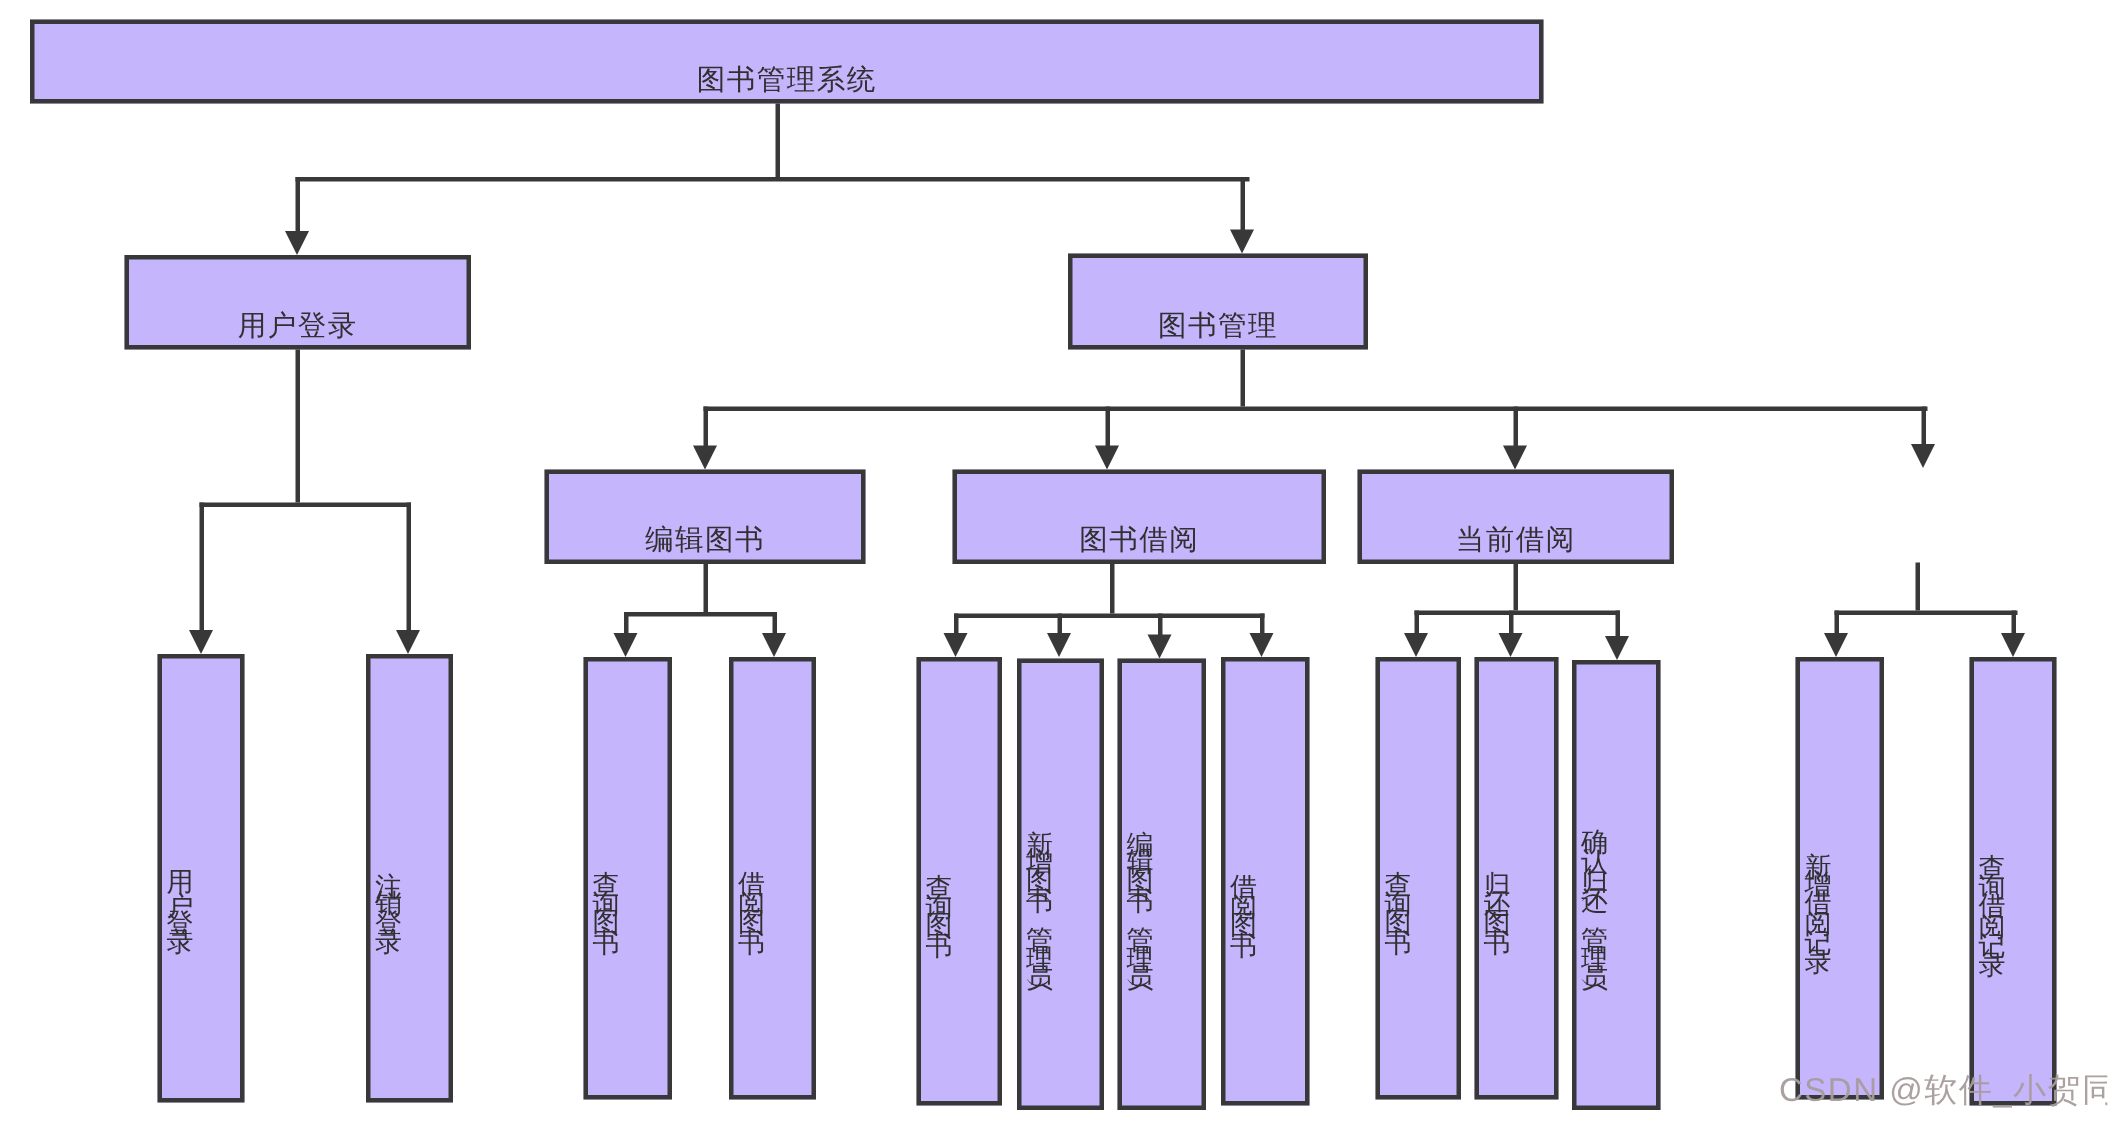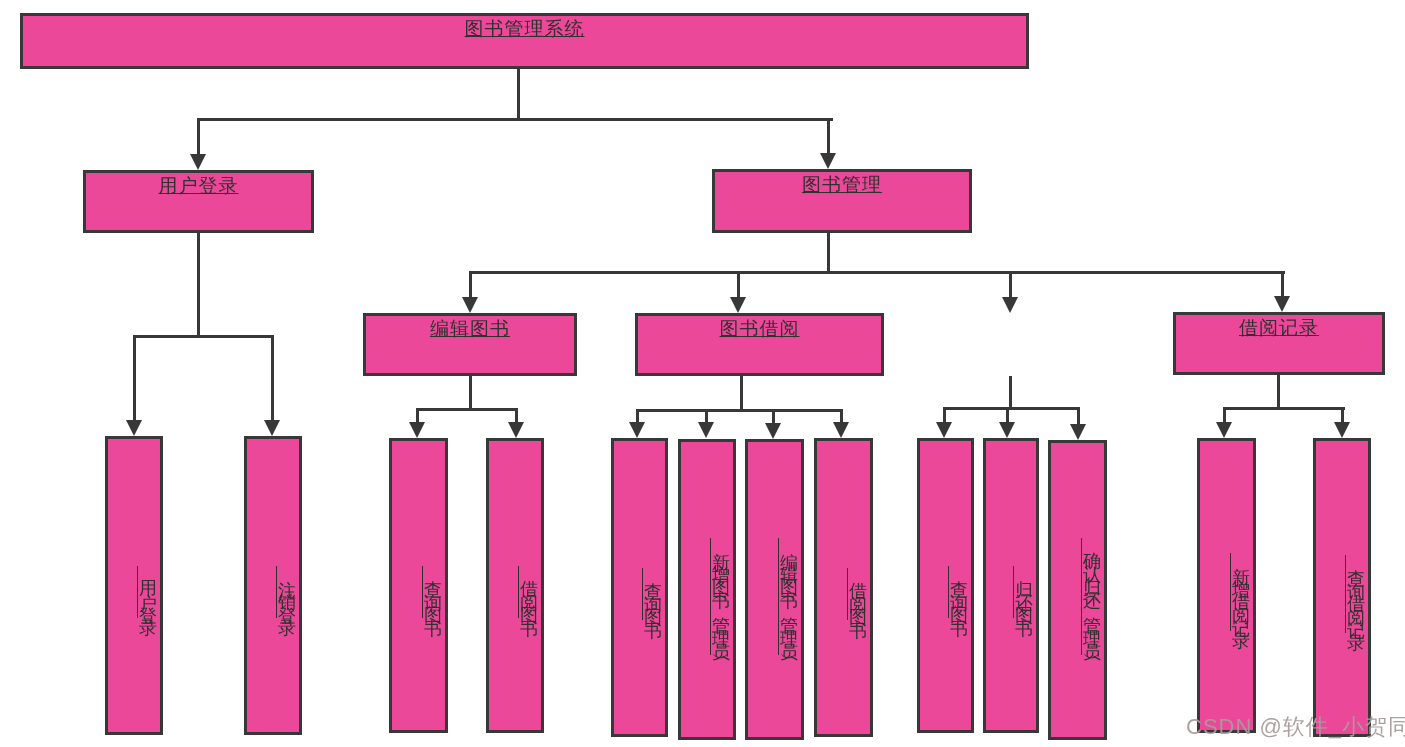--- a/index.html
+++ b/index.html
@@ -2,23 +2,23 @@
 <html><head>
 <meta charset="utf-8">
 <style>
   html,body { margin:0; padding:0; background:#ffffff; }
   .stage {
     position:relative; width:1405px; height:747px; background:#ffffff;
     font-family:"Liberation Sans","DejaVu Sans",sans-serif; overflow:hidden;
   }
   .box {
     position:absolute; box-sizing:border-box;
-    border:3px solid #383838; background:#ec4899;
-    display:flex; align-items:flex-start; justify-content:center;
-    font-size:19px; color:#303030; letter-spacing:1px; white-space:nowrap;text-decoration:underline;
+    border:3px solid #383838; background:#c4b5fd;
+    display:flex; align-items:flex-end; justify-content:center;
+    font-size:19px; color:#303030; letter-spacing:1px; white-space:nowrap;
   }
   .vbox {
     writing-mode:vertical-rl; text-orientation:mixed;
     font-size:18px; letter-spacing:13px; padding-top:13px;
     white-space:normal;
   }
   .line { position:absolute; background:#383838; }
   .arrow {
     position:absolute; width:0; height:0;
     border-left:8px solid transparent; border-right:8px solid transparent;
@@ -42,21 +42,21 @@
   <div class="line" style="left:517px;top:69px;width:3px;height:49px;"></div>
   <div class="line" style="left:197px;top:118px;width:636px;height:3px;"></div>
   <div class="line" style="left:197px;top:118px;width:3px;height:39px;"></div>
   <div class="arrow" style="left:190px;top:154px;"></div>
   <div class="line" style="left:827px;top:118px;width:3px;height:39px;"></div>
   <div class="arrow" style="left:820px;top:153px;"></div>
 
   <div class="box" style="left:83px;top:170px;width:231px;height:63px;">
     <span>用户登录</span>
   </div>
-  <div class="box" style="left:712px;top:169px;width:260px;height:64px;">
+  <div class="box" style="left:712px;top:169px;width:200px;height:64px;">
     <span>图书管理</span>
   </div>
 
   <div class="line" style="left:197px;top:233px;width:3px;height:102px;"></div>
   <div class="line" style="left:133px;top:335px;width:141px;height:3px;"></div>
   <div class="line" style="left:133px;top:335px;width:3px;height:87px;"></div>
   <div class="arrow" style="left:126px;top:420px;"></div>
   <div class="line" style="left:271px;top:335px;width:3px;height:87px;"></div>
   <div class="arrow" style="left:264px;top:420px;"></div>
 
@@ -77,22 +77,22 @@
   <div class="arrow" style="left:1002px;top:297px;"></div>
   <div class="line" style="left:1281px;top:271px;width:3px;height:28px;"></div>
   <div class="arrow" style="left:1274px;top:296px;"></div>
 
   <div class="box" style="left:363px;top:313px;width:214px;height:63px;">
     <span>编辑图书</span>
   </div>
   <div class="box" style="left:635px;top:313px;width:249px;height:63px;">
     <span>图书借阅</span>
   </div>
-  <div class="box" style="left:1173px;top:312px;width:212px;height:63px;">
-    <span>借阅记录</span>
+  <div class="box" style="left:905px;top:313px;width:211px;height:63px;">
+    <span>当前借阅</span>
   </div>
 
   <div class="line" style="left:469px;top:376px;width:3px;height:32px;"></div>
   <div class="line" style="left:416px;top:408px;width:102px;height:3px;"></div>
   <div class="line" style="left:416px;top:408px;width:3px;height:16px;"></div>
   <div class="arrow" style="left:409px;top:422px;"></div>
   <div class="line" style="left:515px;top:408px;width:3px;height:16px;"></div>
   <div class="arrow" style="left:508px;top:422px;"></div>
   <div class="box vbox" style="left:389px;top:438px;width:59px;height:295px;">
     <span>查询图书</span>

